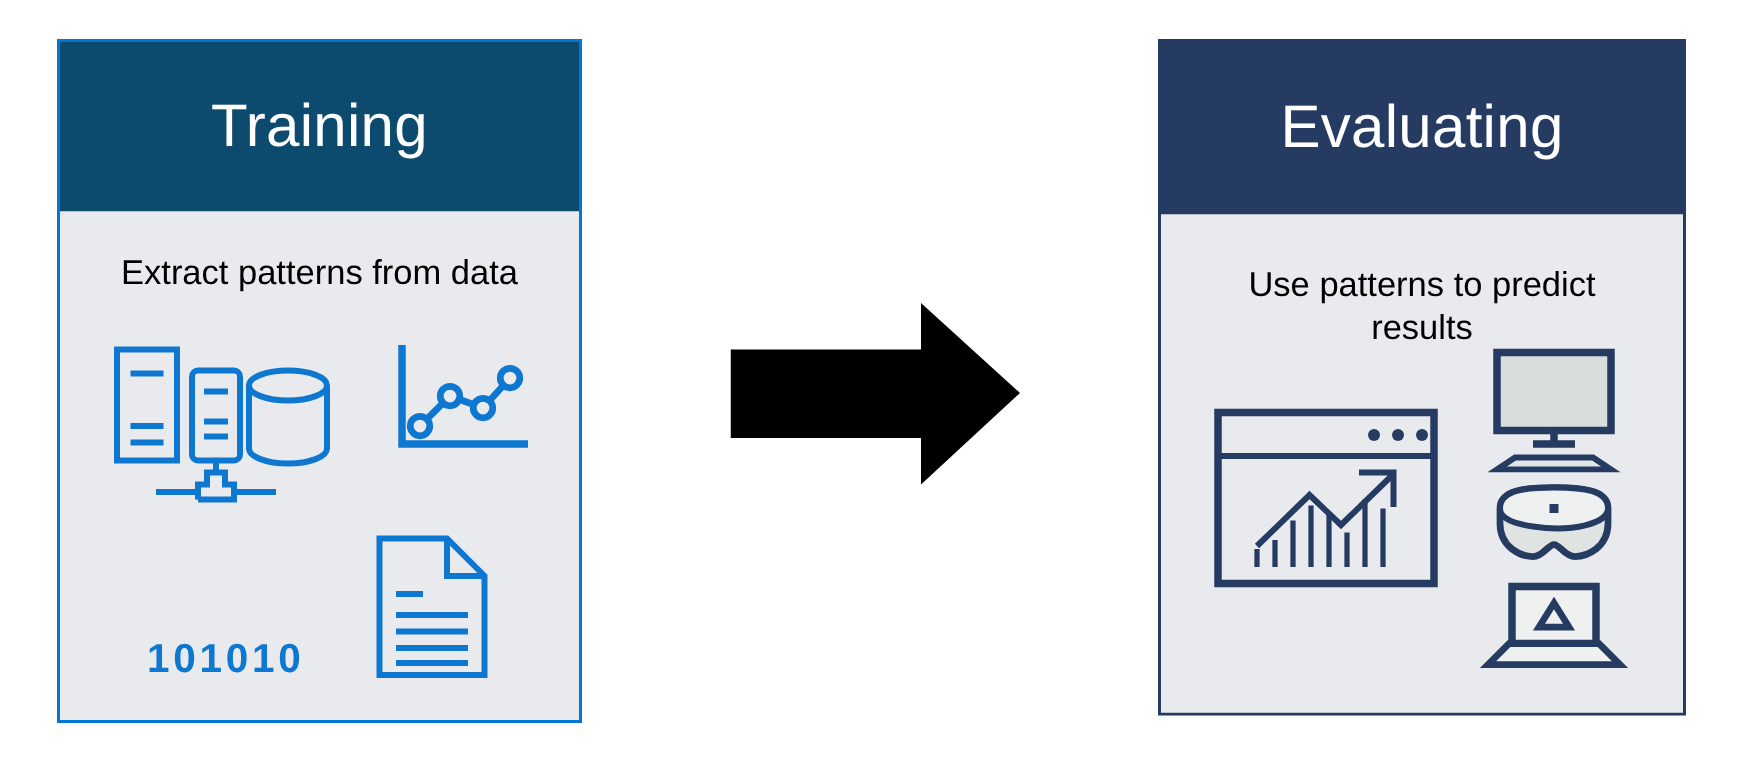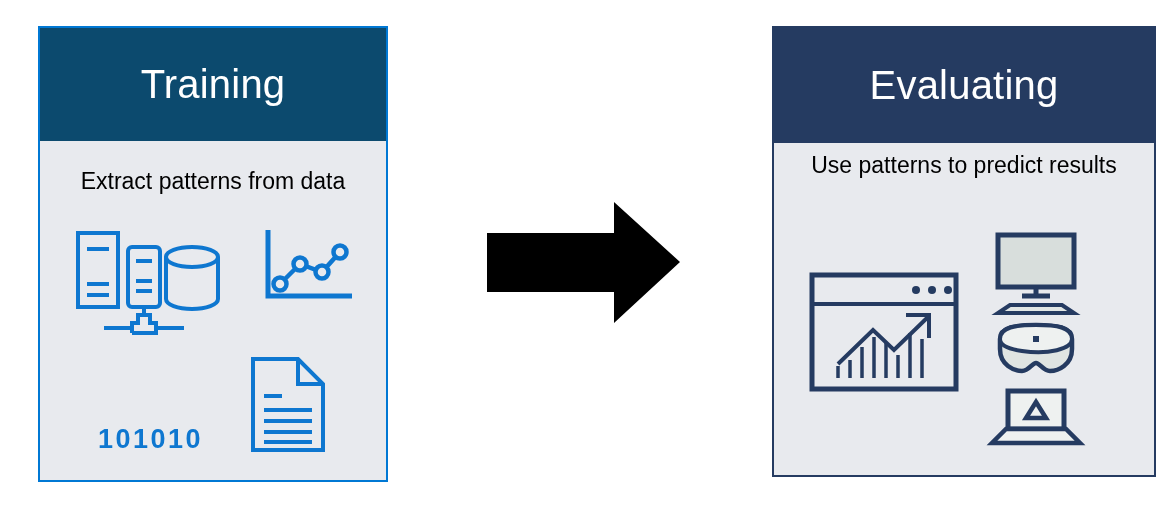--- a/index.html
+++ b/index.html
@@ -28,21 +28,21 @@
     top: 26px;
     width: 350px;
     height: 456px;
     border: 2px solid #0078D4;
     background: #E8EAEE;
   }
 
   #evaluating-panel {
     left: 772px;
     top: 26px;
-    width: 384px;
+    width: 352px;
     height: 451px;
     border: 2px solid #253B61;
     background: #E8EAEE;
   }
 
   .panel-header {
     box-sizing: border-box;
     width: 100%;
     display: flex;
     align-items: center;
@@ -77,21 +77,21 @@
     font-size: 23px;
     line-height: 1.26;
     font-weight: 400;
   }
 
   #training-subtitle {
     padding: 26px 10px 0 10px;
   }
 
   #evaluating-subtitle {
-    padding: 8px 26px 0 26px;
+    padding: 32px 26px 0 26px;
   }
 
   
   .icon-area {
     position: absolute;
     left: 0;
     top: 0;
     width: 100%;
     height: 100%;
     pointer-events: none;

